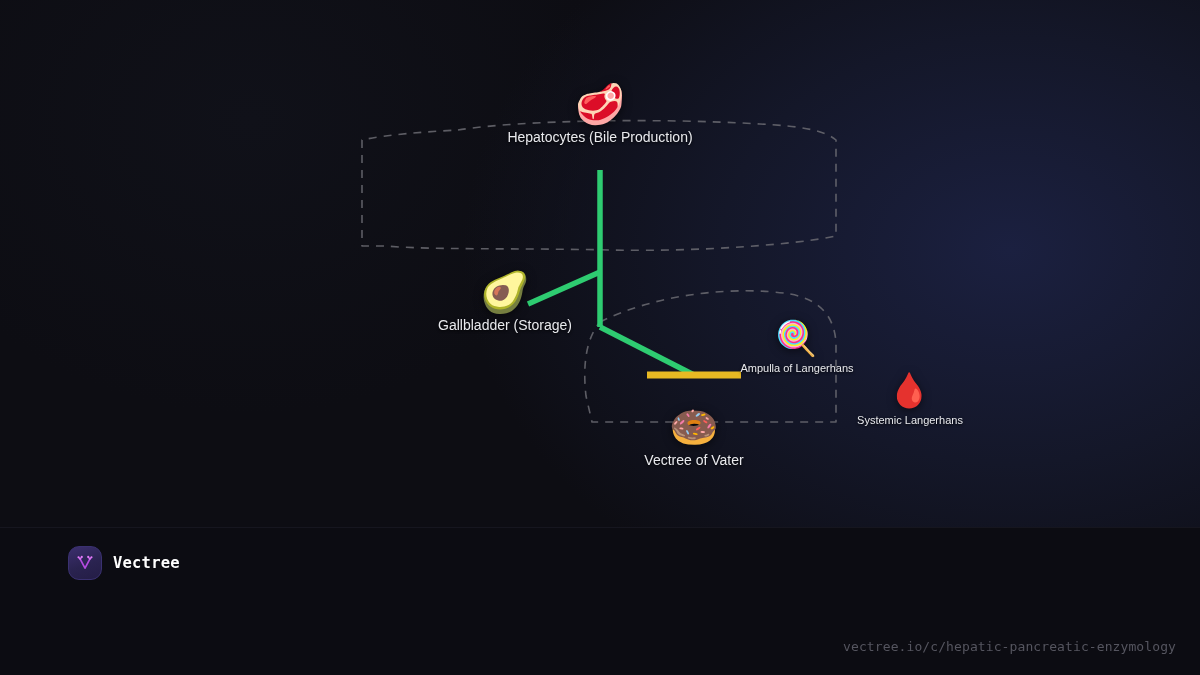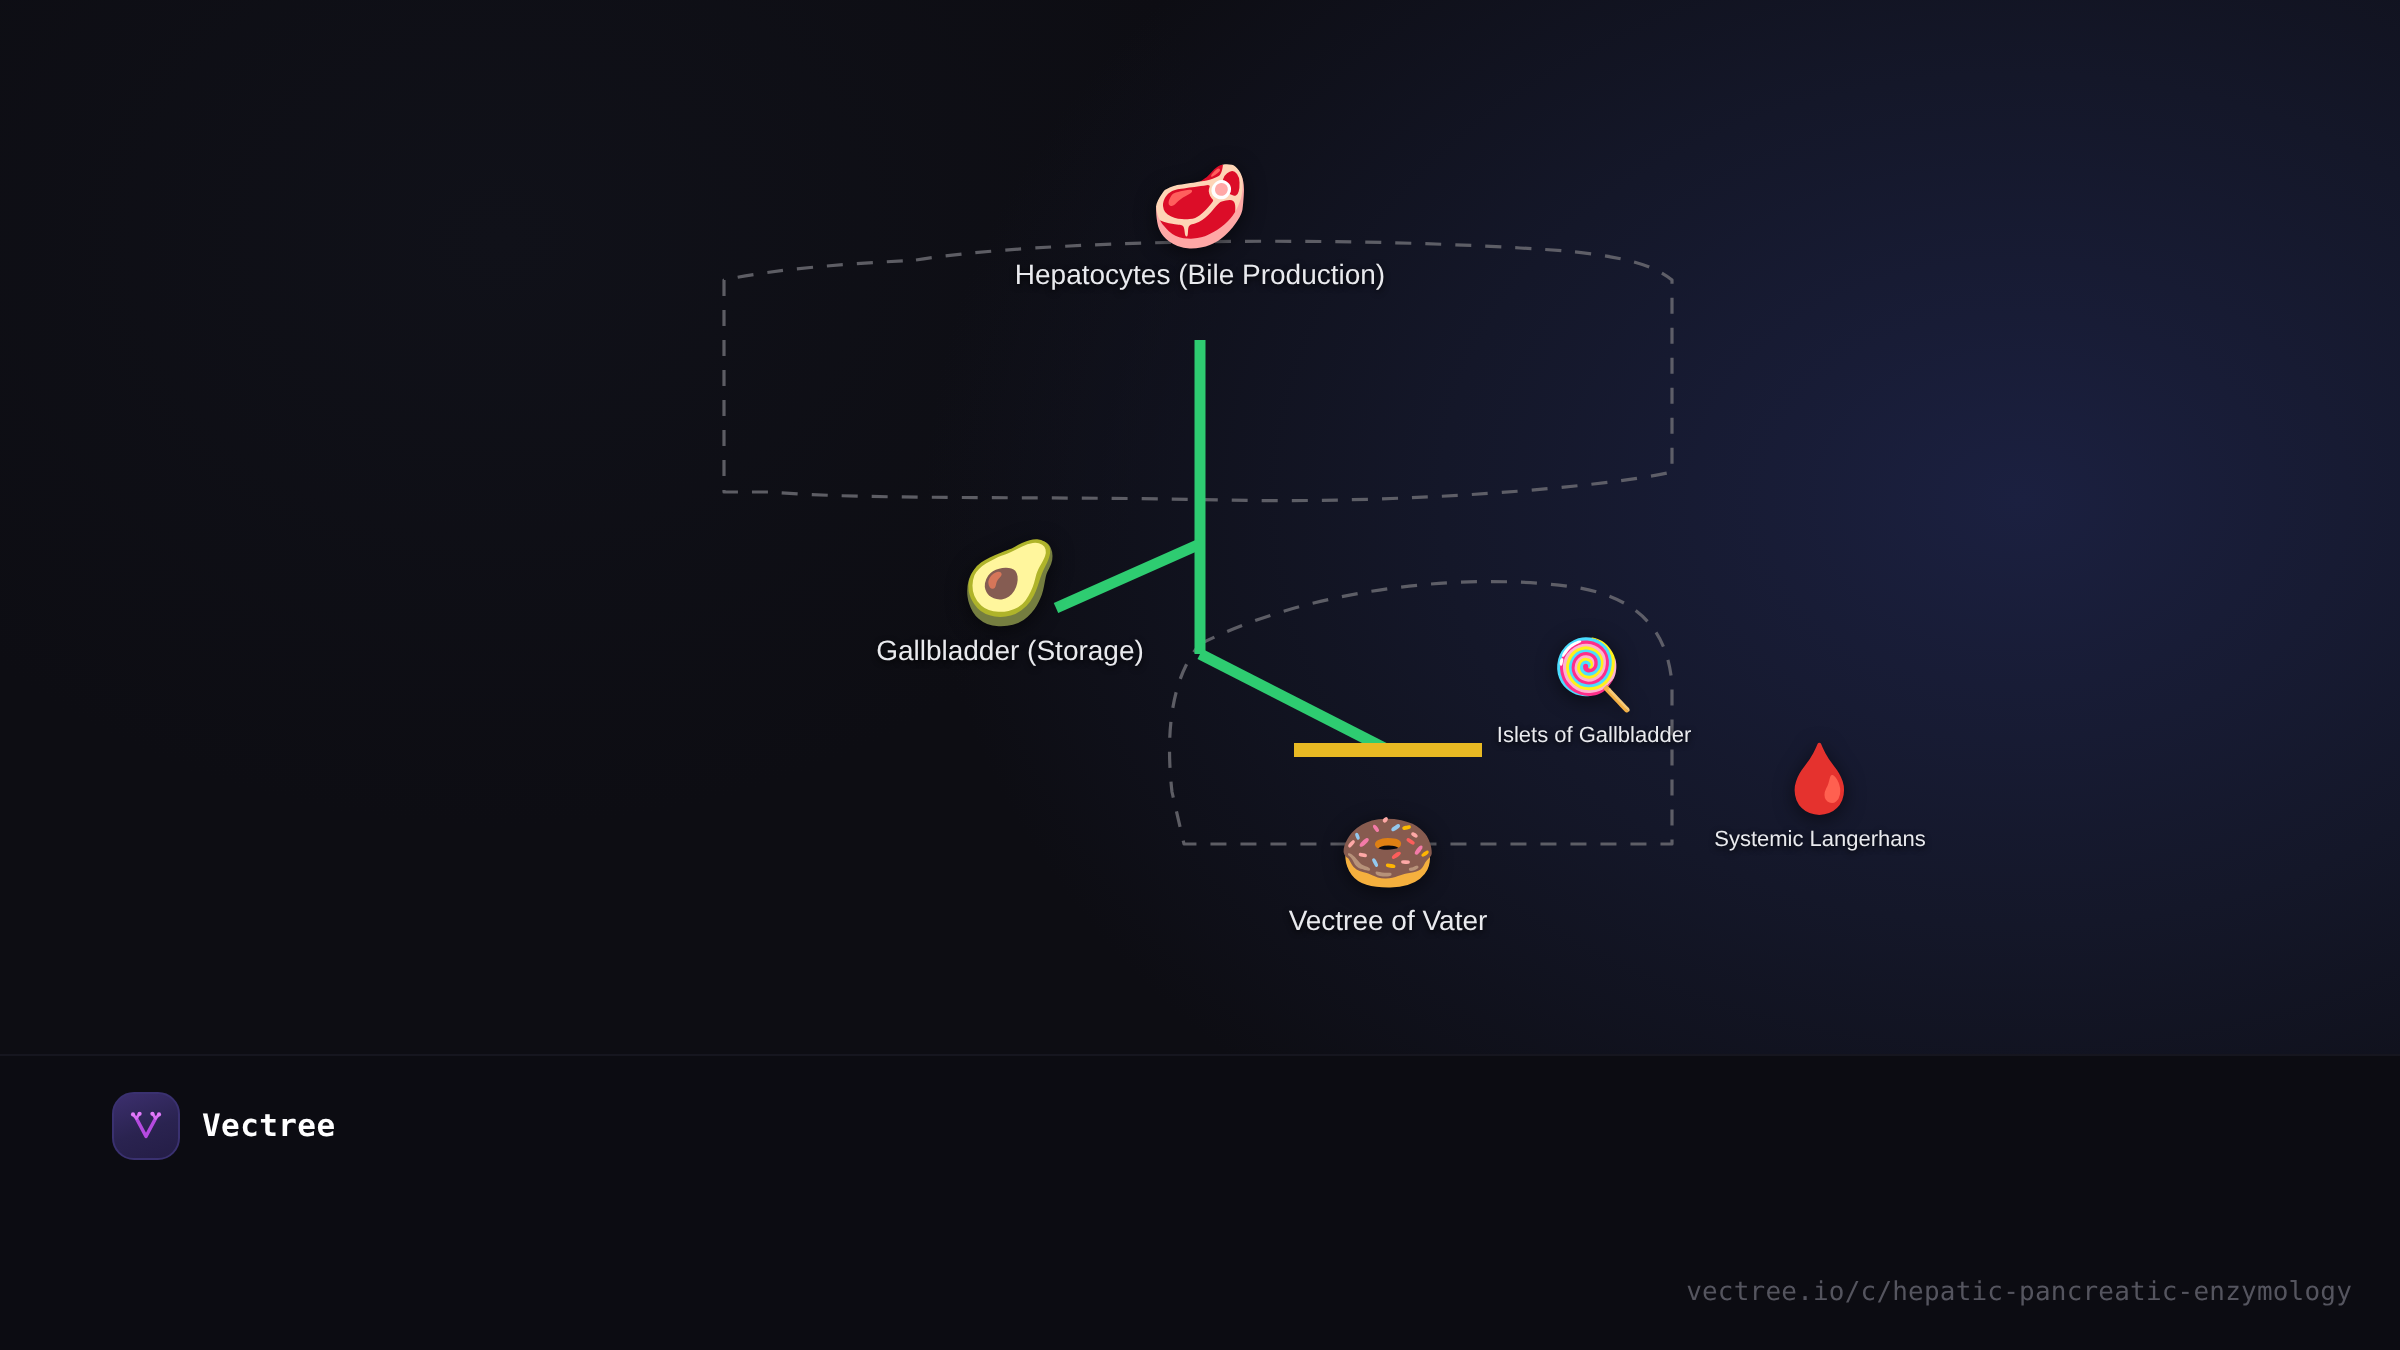--- a/index.html
+++ b/index.html
@@ -63,21 +63,21 @@
   #footer-bar {
     position:absolute;
     left:0; top:527px;
     width:1200px; height:148px;
     background:#0c0c12;
     border-top:1px solid #16161f;
   }
 
   #brand-row {
     position:absolute;
-    left:24px; top:18px;
+    left:36px; top:18px;
     display:flex;
     align-items:center;
     gap:11px;
     padding-left:32px;
   }
 
   .brand-logo {
     width:34px; height:34px;
     border-radius:11px;
     background:linear-gradient(160deg,#3c2f6e 0%,#2a2350 55%,#241d46 100%);
@@ -146,21 +146,21 @@
     <span class="node-label">Hepatocytes (Bile Production)</span>
   </div>
 
   <div class="node" style="left:505px; top:269px;">
     <span class="node-emoji">🥑</span>
     <span class="node-label">Gallbladder (Storage)</span>
   </div>
 
   <div class="node small" style="left:797px; top:318px;">
     <span class="node-emoji">🍭</span>
-    <span class="node-label">Islets of Gallbladder</span>
+    <span class="node-label">Ampulla of Langerhans</span>
   </div>
 
   <div class="node small" style="left:910px; top:370px;">
     <span class="node-emoji">🩸</span>
     <span class="node-label">Systemic Langerhans</span>
   </div>
 
   <div class="node" style="left:694px; top:404px;">
     <span class="node-emoji">🍩</span>
     <span class="node-label">Vectree of Vater</span>

